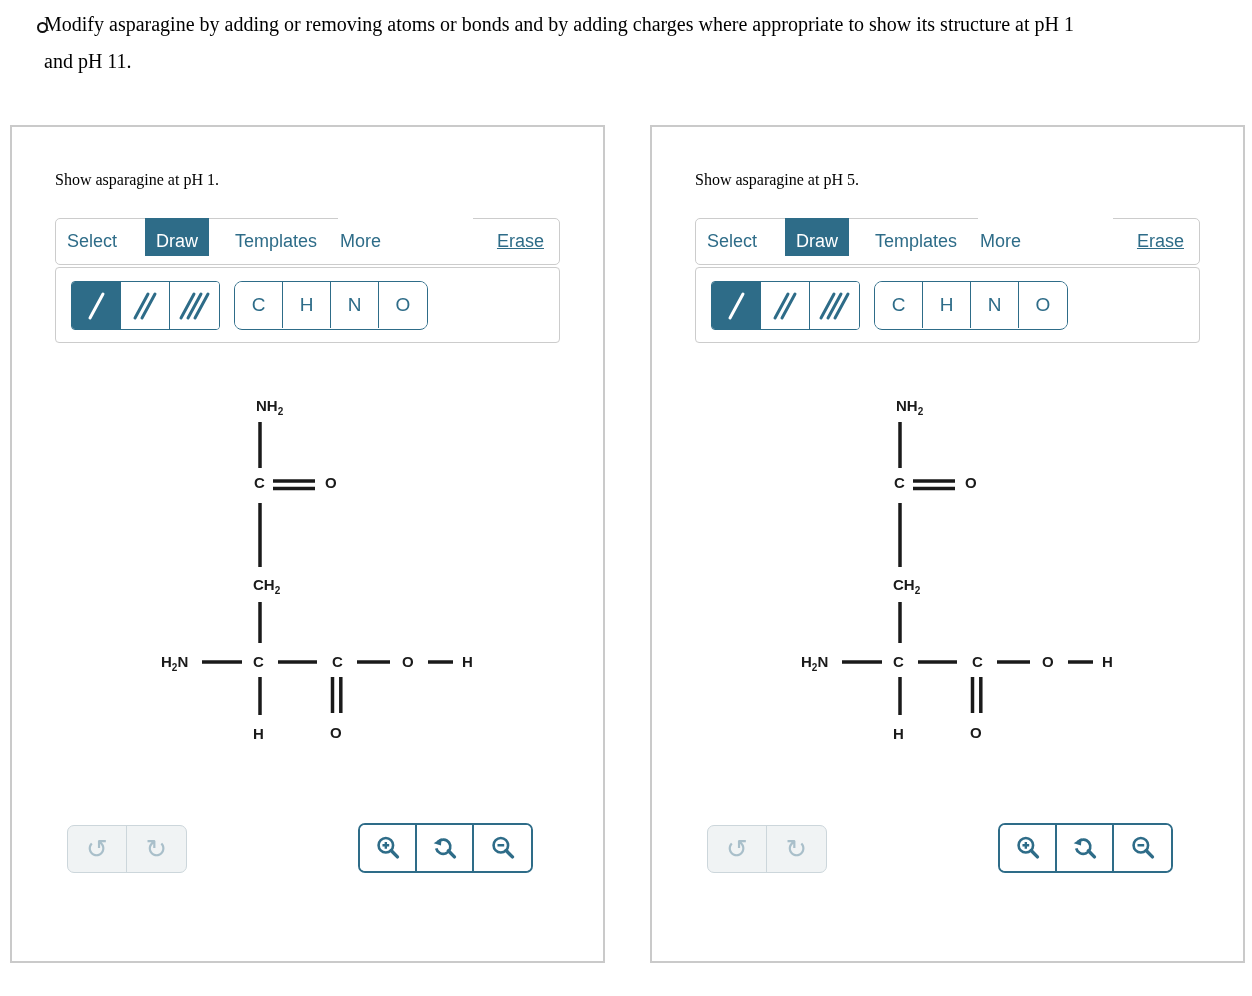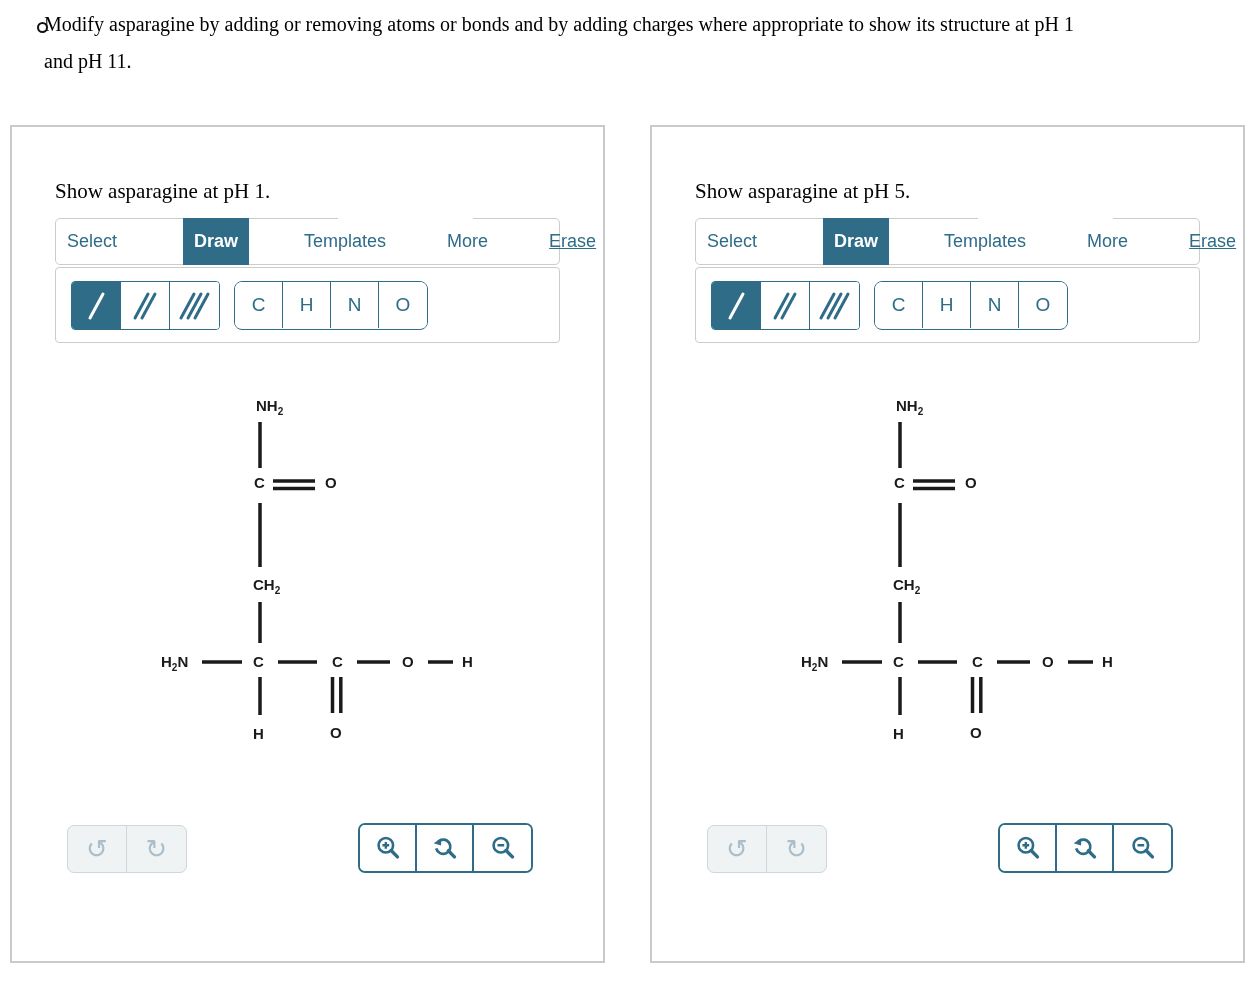--- a/index.html
+++ b/index.html
@@ -13,38 +13,38 @@
   .instr-line { line-height:37px; white-space:nowrap; }
   .frag { position:absolute; left:-7px; top:16px; width:11px; height:11px;
           border:2.5px solid #111; border-radius:50%; }
 
   
   .panel { position:absolute; top:125px; width:595px; height:838px;
            background:#fff; border:2px solid #cacaca; }
   .panel-left  { left:10px; }
   .panel-right { left:650px; }
 
-  .panel-title { position:absolute; left:43px; top:52px;
-                 font-family:"Liberation Serif", serif; font-size:21px; color:#000; }
+  .panel-title { position:absolute; left:43px; top:44px;
+                 font-family:"Liberation Serif", serif; font-size:16px; color:#000; }
 
   
   .tab-row { position:absolute; left:43px; top:91px; width:505px; height:47px;
              border:1px solid #cccccc; border-radius:5px;
-             display:flex; align-items:stretch; background:#fff;gap:45px; }
+             display:flex; align-items:stretch; background:#fff; }
   
   .tab-row::after { content:""; position:absolute; top:-1px; left:56%; width:27%;
                     height:1px; background:#ffffff; }
   .tab { font-size:18px; color:#2e6c88; line-height:45px; padding:0 8px;
          cursor:pointer; white-space:nowrap; }
   .tab-select    { margin-left:3px; }
-  .tab-active    { background:#2e6c88; color:#ffffff; font-weight:bold;
-                   margin-top:-1px; height:47px; line-height:47px; padding:0 11px;
-                   margin-left:13px; }
-  .tab-templates { margin-left:2px; }
-  .tab-more      { }
+  .tab-active    { background:#2e6c88; color:#ffffff; font-weight:normal;
+                   margin-top:-1px; height:38px; line-height:47px; padding:0 11px;
+                   margin-left:20px; }
+  .tab-templates { margin-left:18px; }
+  .tab-more      { margin-left:7px; }
   .tab-erase     { margin-left:auto; margin-right:7px;text-decoration:underline; }
 
   
   .tool-row { position:absolute; left:43px; top:140px; width:505px; height:76px;
               border:1px solid #cccccc; border-radius:4px; background:#fff; }
   .bond-group { position:absolute; left:15px; top:13px; height:49px;
                 display:flex; border:1px solid #2e6c88; border-radius:4px;
                 overflow:hidden; background:#fff; }
   .bond-btn { width:49px; height:47px; background:#fff; border:none;
               border-right:1px solid #2e6c88; display:flex; align-items:center;

